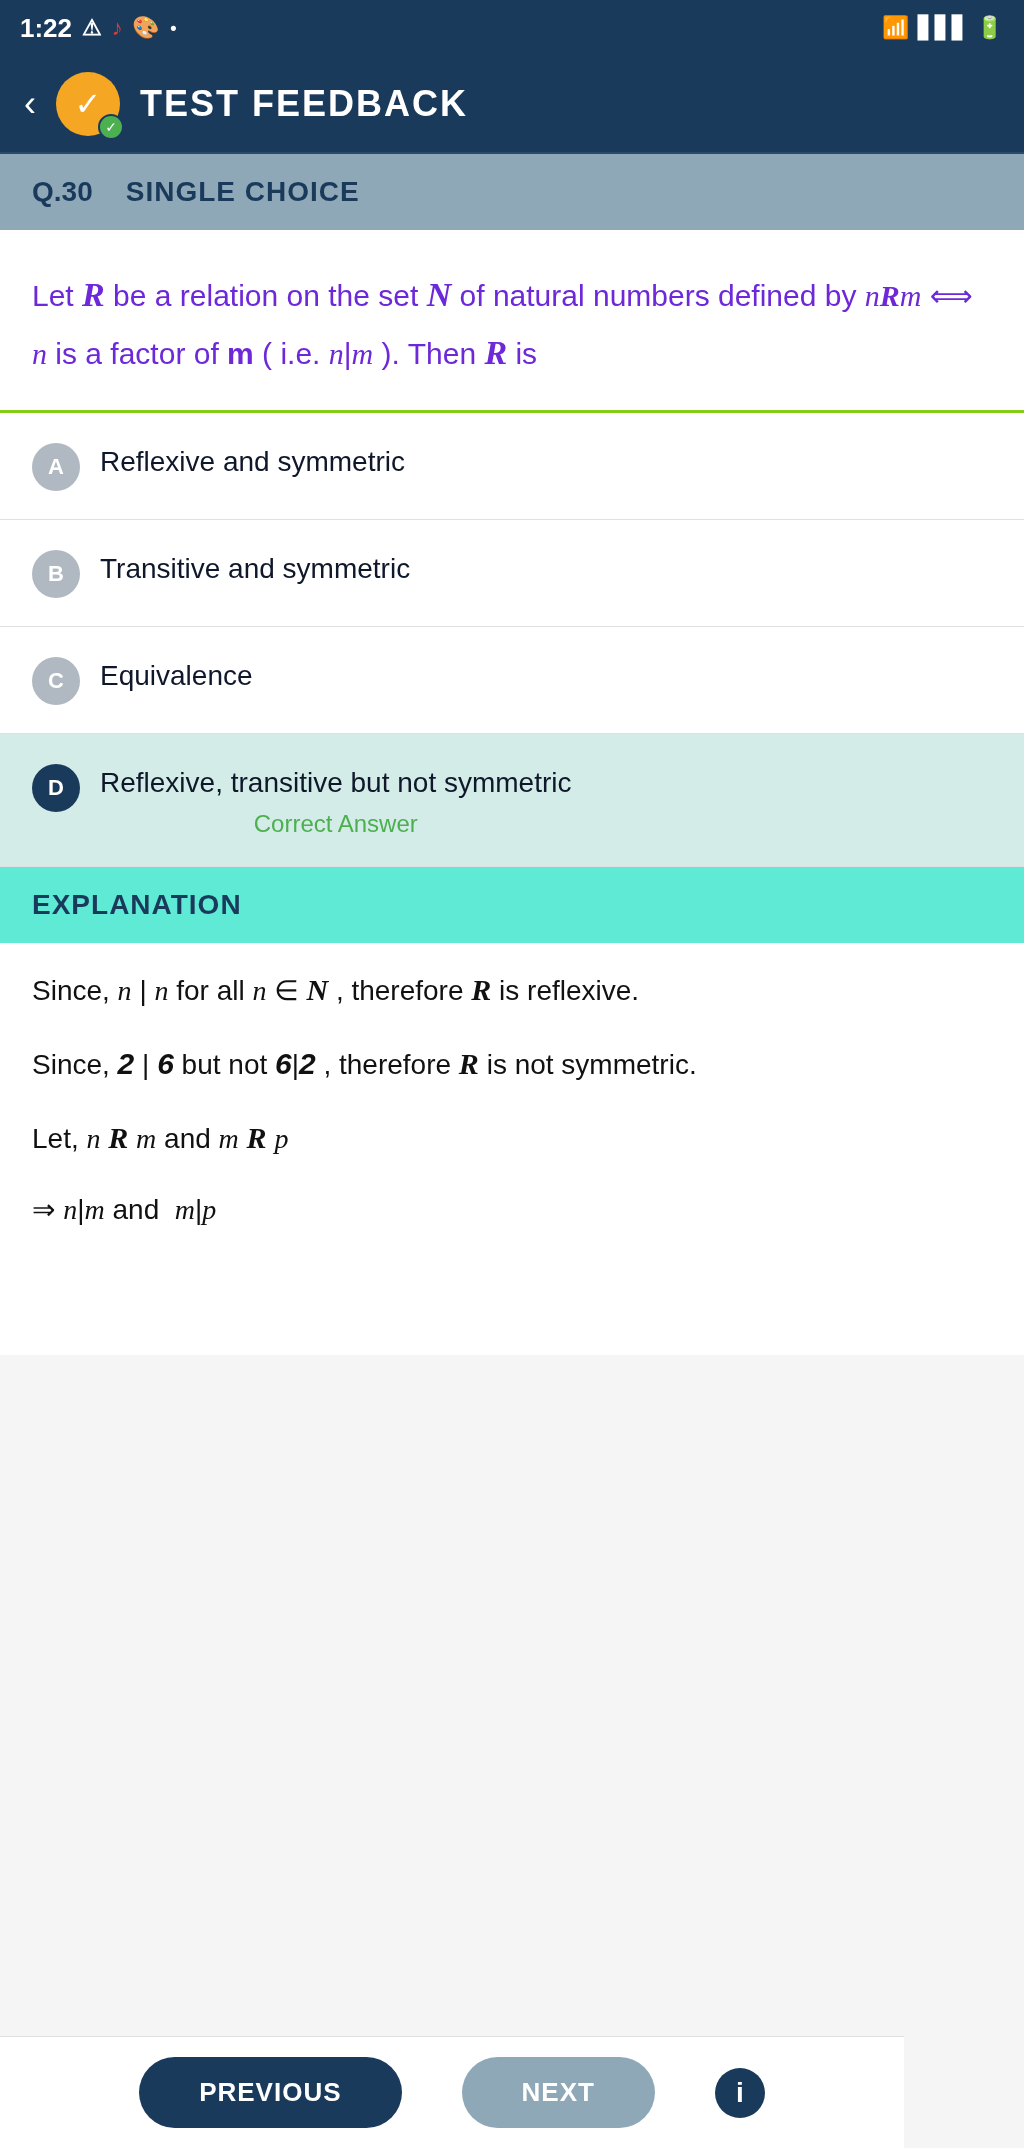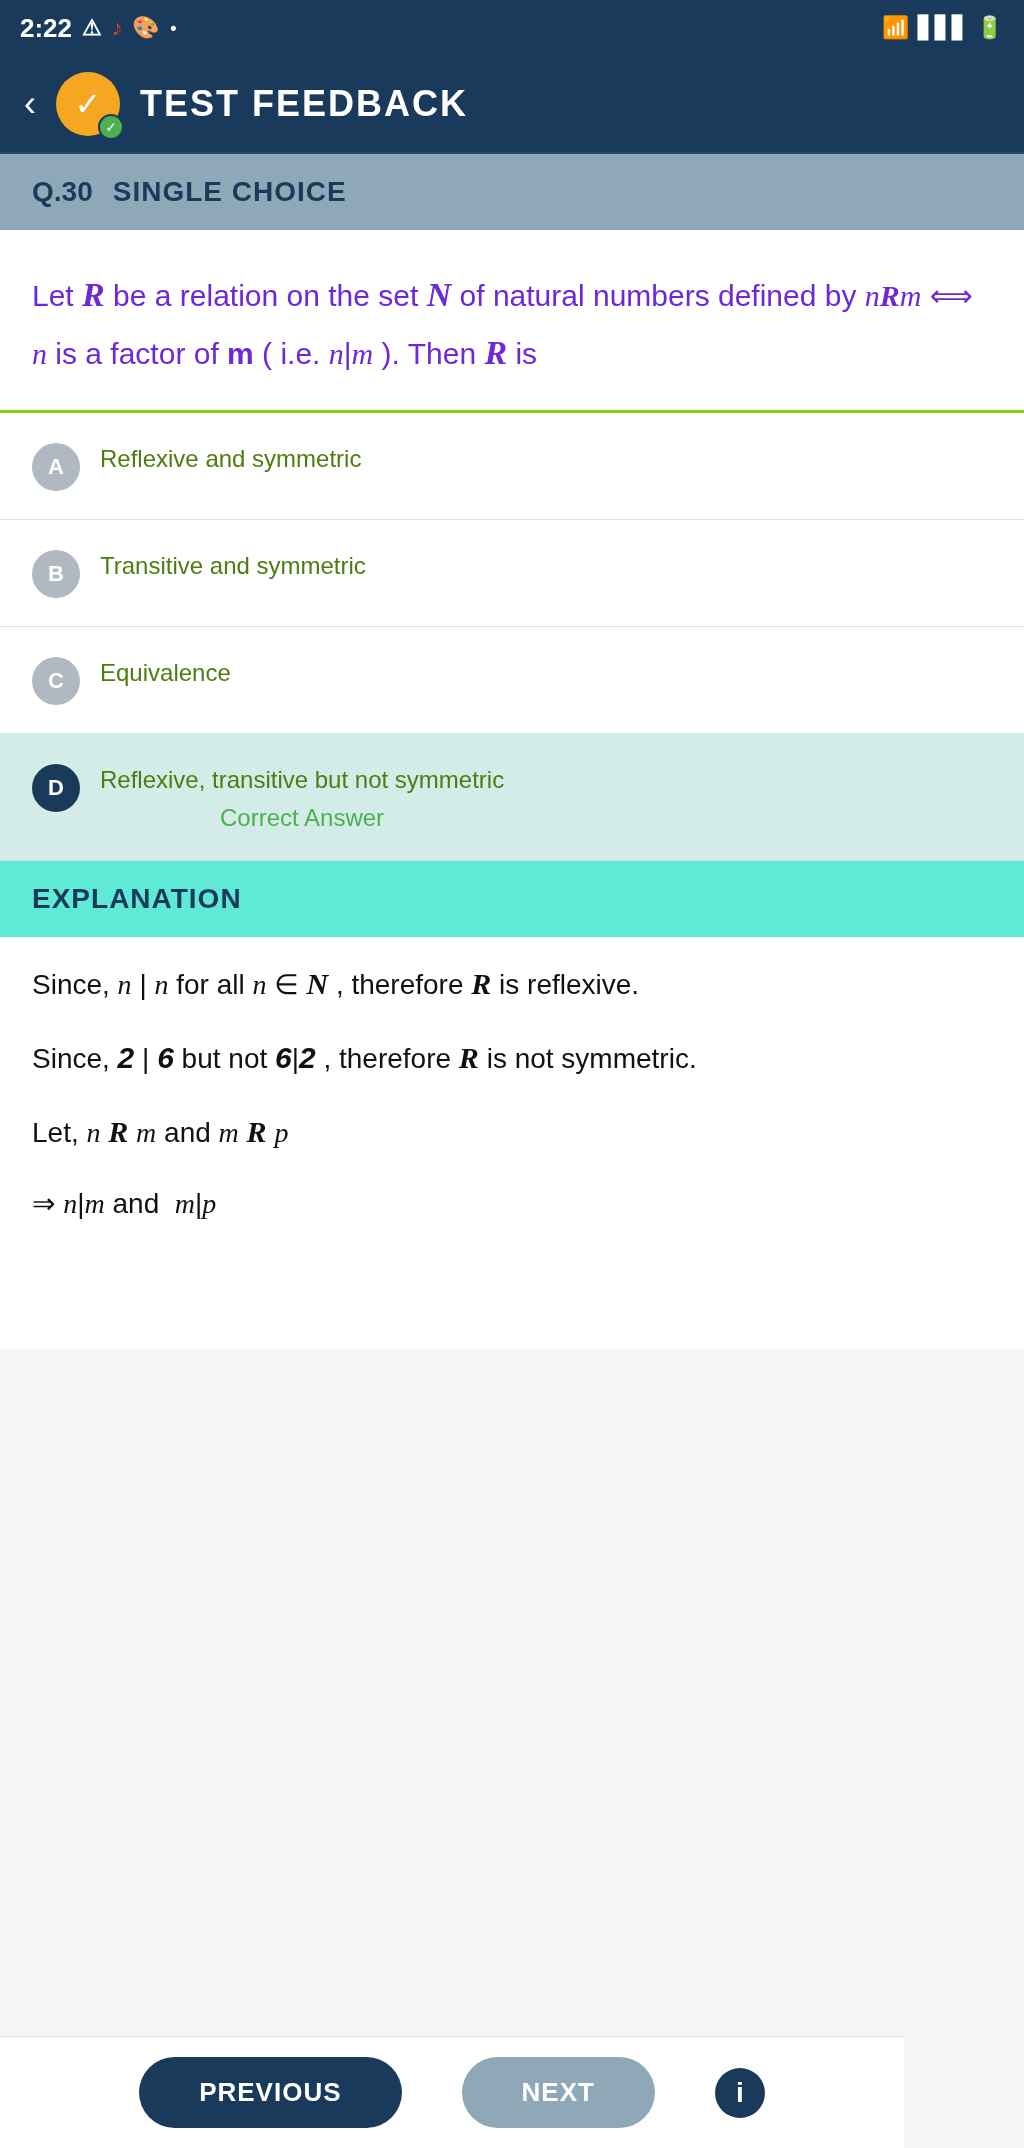--- a/index.html
+++ b/index.html
@@ -89,21 +89,21 @@
       font-weight: 700;
       letter-spacing: 2px;
     }
 
     
     .question-header {
       background: #8fa8b8;
       padding: 22px 32px;
       display: flex;
       align-items: flex-end;
-      gap: 20px;
+      gap: 33px;
     }
     .question-number {
       color: #1a3a5c;
       font-size: 28px;
       font-weight: 700;
     }
     .question-type {
       color: #1a3a5c;
       font-size: 28px;
       font-weight: 700;
@@ -150,22 +150,22 @@
     }
     .option.correct .option-badge {
       background: #1a3a5c;
     }
     .option-content {
       display: flex;
       flex-direction: column;
       gap: 6px;
     }
     .option-text {
-      font-size: 24px;
-      color: #4d7c0f;
+      font-size: 28px;
+      color: #0f172a;
       line-height: 1.5;
     }
     .correct-label {
       color: #4caf50;
       font-size: 24px;
       font-weight: 500;
       text-align: center;
     }
 
     
@@ -243,21 +243,21 @@
       color: white;
       font-size: 28px;
       font-weight: 700;
     }
   </style>
 </head>
 <body>
 
 <div class="status-bar">
   <div class="status-left">
-    <span>2:22</span>
+    <span>1:22</span>
     <span style="font-size:22px;">⚠</span>
     <span style="font-size:22px; color:#e53935;">♪</span>
     <span style="font-size:22px;">🎨</span>
     <span style="font-size:18px;">•</span>
   </div>
   <div class="status-right">
     <span style="font-size:22px;">📶</span>
     <span style="font-size:22px;">▋▋▋</span>
     <span style="font-size:22px;">🔋</span>
   </div>

